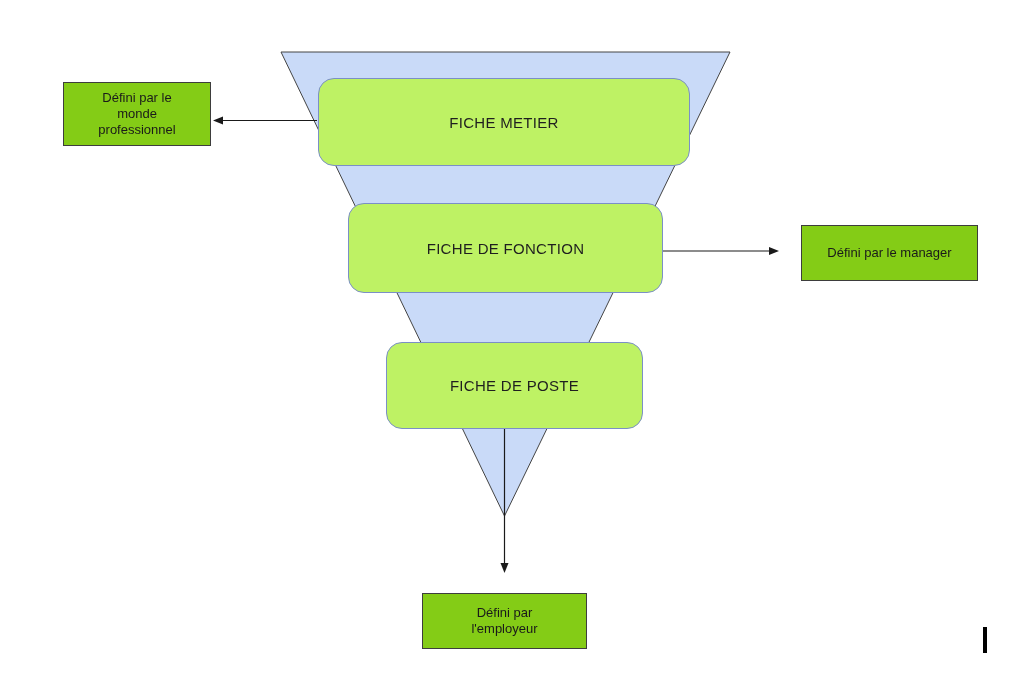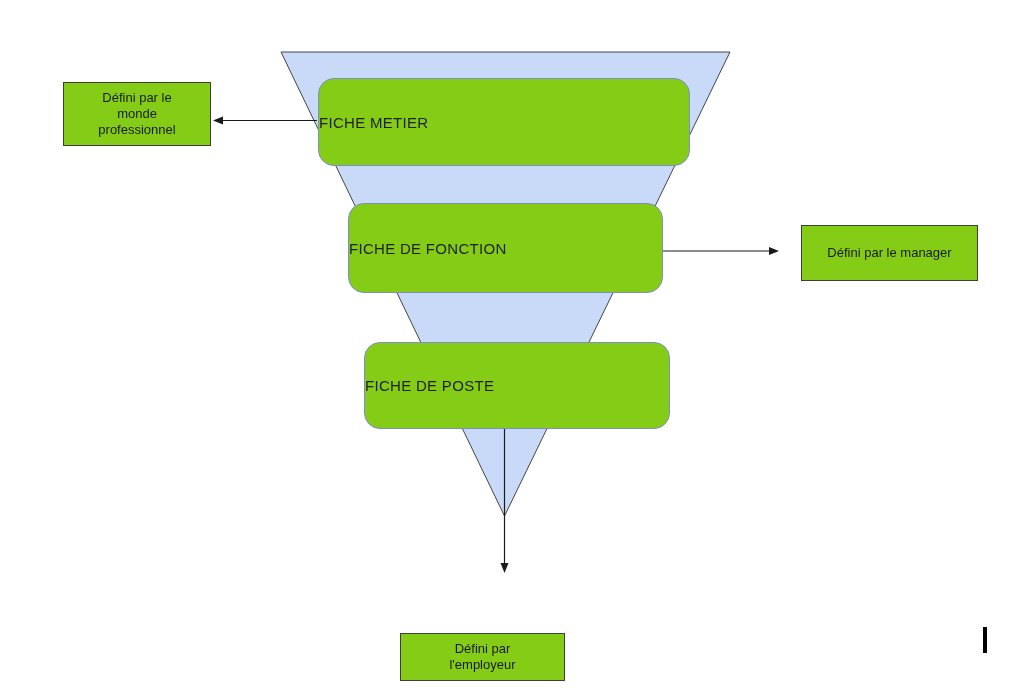--- a/index.html
+++ b/index.html
@@ -17,53 +17,54 @@
     }
     .graphics {
       position: absolute;
       left: 0;
       top: 0;
       width: 1036px;
       height: 693px;
     }
     .level-box {
       position: absolute;
-      background: #84cc16;
+      background: #bef264;
       border: 1.5px solid #7b8fc7;
       border-radius: 16px;
       display: flex;
       align-items: center;
+      justify-content: center;
       box-sizing: border-box;
     }
     .level-label {
       font-size: 15px;
       color: #1f1f1f;
       letter-spacing: 0.3px;
       white-space: nowrap;
     }
     .level-metier   { left: 318px; top: 78px;  width: 372px; height: 88px; }
     .level-fonction { left: 348px; top: 203px; width: 315px; height: 90px; }
-    .level-poste    { left: 364px; top: 342px; width: 306px; height: 87px; }
+    .level-poste    { left: 386px; top: 342px; width: 257px; height: 87px; }
     .side-box {
       position: absolute;
       background: #84cc16;
       border: 1.5px solid #3d3d3d;
       box-sizing: border-box;
       display: flex;
       flex-direction: column;
       align-items: center;
       justify-content: center;
       text-align: center;
       font-size: 13px;
       line-height: 16px;
       color: #1a1a1a;
     }
     .side-left   { left: 63px;  top: 82px;  width: 148px; height: 64px; }
     .side-right  { left: 801px; top: 225px; width: 177px; height: 56px; }
-    .side-bottom { left: 400px; top: 593px; width: 165px; height: 48px; margin-top: 40px; }
+    .side-bottom { left: 422px; top: 593px; width: 165px; height: 56px; }
     .side-line { display: block; }
     .text-caret {
       position: absolute;
       left: 983px;
       top: 627px;
       width: 4px;
       height: 26px;
       background: #000000;
     }
   </style>

